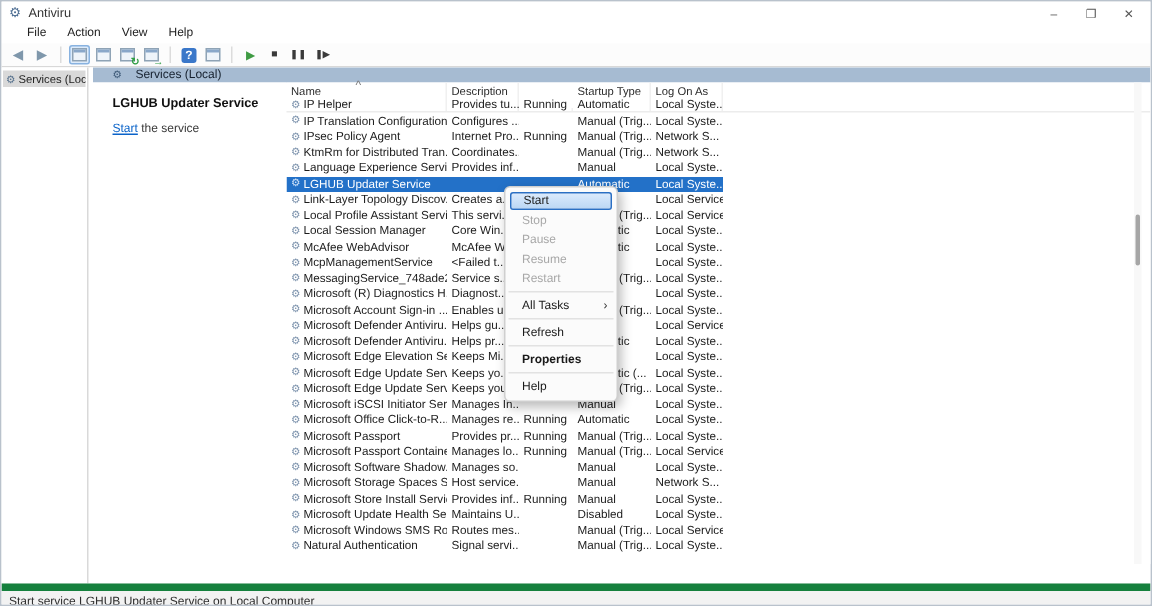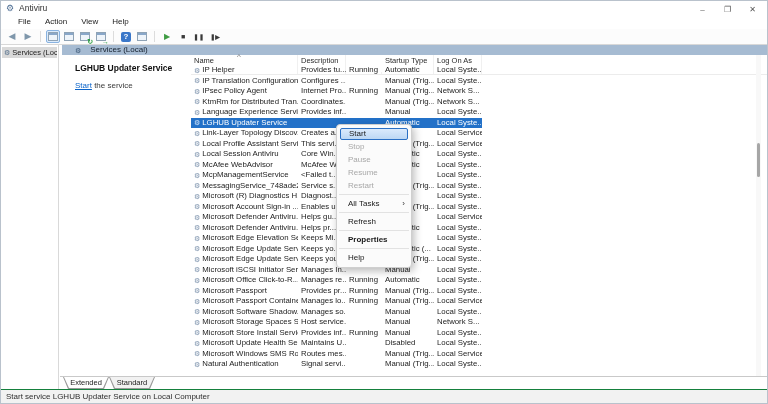--- a/index.html
+++ b/index.html
@@ -69,21 +69,21 @@
   .scroll-thumb{position:absolute;left:1px;top:88px;width:3px;height:34px;background:#a6a6a6;border-radius:2px;}
 
   
   .tabstrip{position:absolute;left:59px;right:0;bottom:0;height:13px;border-top:1px solid #c9c9c9;background:#fff;display:flex;padding-left:3px;}
   .tab{position:relative;width:46px;height:12px;margin-right:0px;}
   .tab-bg{position:absolute;inset:0;clip-path:polygon(0 0,100% 0,calc(100% - 5px) 100%,5px 100%);background:#9a9a9a;}
   .tab-face{position:absolute;left:1px;right:1px;top:0;bottom:1px;clip-path:polygon(0 0,100% 0,calc(100% - 5px) 100%,5px 100%);background:#f2f2f2;display:flex;align-items:center;justify-content:center;font-size:7.5px;color:#222;}
   .tab.active .tab-face{background:#ffffff;}
 
   
-  .statusbar{position:absolute;left:0;bottom:0;right:0;height:14px;background:#f2f2f2;border-top:1px solid #15803d;font-size:8px;color:#2e2e2e;line-height:13px;padding-left:5px;}
+  .statusbar{position:absolute;left:0;bottom:0;right:0;height:14px;background:#f2f2f2;border-top:5px solid #15803d;font-size:8px;color:#2e2e2e;line-height:13px;padding-left:5px;}
 
   
   .context-menu{position:absolute;left:335px;top:123px;width:76px;background:#fbfbfb;border:1px solid #cfcfcf;border-radius:4px;box-shadow:2px 3px 8px rgba(0,0,0,0.28);padding:3px 0;z-index:10;}
   .cm-item{height:13px;line-height:13px;font-size:8px;color:#1a1a1a;padding-left:11px;position:relative;white-space:nowrap;}
   .cm-item.disabled{color:#a8a8a8;}
   .cm-item.bold{font-weight:bold;}
   .cm-item.highlighted{margin:0 3px;padding-left:8px;border:1px solid #2a6fc4;background:linear-gradient(#dbeafc,#bcd7f4);border-radius:2px;height:12px;line-height:10px;}
   .cm-arrow{position:absolute;right:6px;top:0;font-size:8px;color:#333;}
   .cm-sep{height:1px;background:#e2e2e2;margin:2px 2px;}
 </style>
@@ -259,21 +259,21 @@
                 <span>Local Profile Assistant Service</span>
               </div>
               <div class="cell c1">This servi...</div>
               <div class="cell c2"></div>
               <div class="cell c3">Manual (Trig...</div>
               <div class="cell c4">Local Service</div>
             </div>
             <div class="row">
               <div class="cell c0">
                 <span class="gear">⚙</span>
-                <span>Local Session Antiviru</span>
+                <span>Local Session Manager</span>
               </div>
               <div class="cell c1">Core Win...</div>
               <div class="cell c2"></div>
               <div class="cell c3">Automatic</div>
               <div class="cell c4">Local Syste...</div>
             </div>
             <div class="row">
               <div class="cell c0">
                 <span class="gear">⚙</span>
                 <span>McAfee WebAdvisor</span>
@@ -474,30 +474,20 @@
               <div class="cell c4">Local Syste...</div>
             </div>
           </div>
       </div>
 
       <div class="scrollbar">
         <div class="scroll-thumb"></div>
       </div>
     </div>
 
-    <div class="tabstrip">
-        <div class="tab active">
-          <div class="tab-bg"></div>
-          <div class="tab-face">Extended</div>
-        </div>
-        <div class="tab">
-          <div class="tab-bg"></div>
-          <div class="tab-face">Standard</div>
-        </div>
-      </div>
   </div>
 
   <div class="statusbar">Start service LGHUB Updater Service on Local Computer</div>
 
   <div class="context-menu">
       <div class="cm-item highlighted">Start</div>
       <div class="cm-item disabled">Stop</div>
       <div class="cm-item disabled">Pause</div>
       <div class="cm-item disabled">Resume</div>
       <div class="cm-item disabled">Restart</div>

